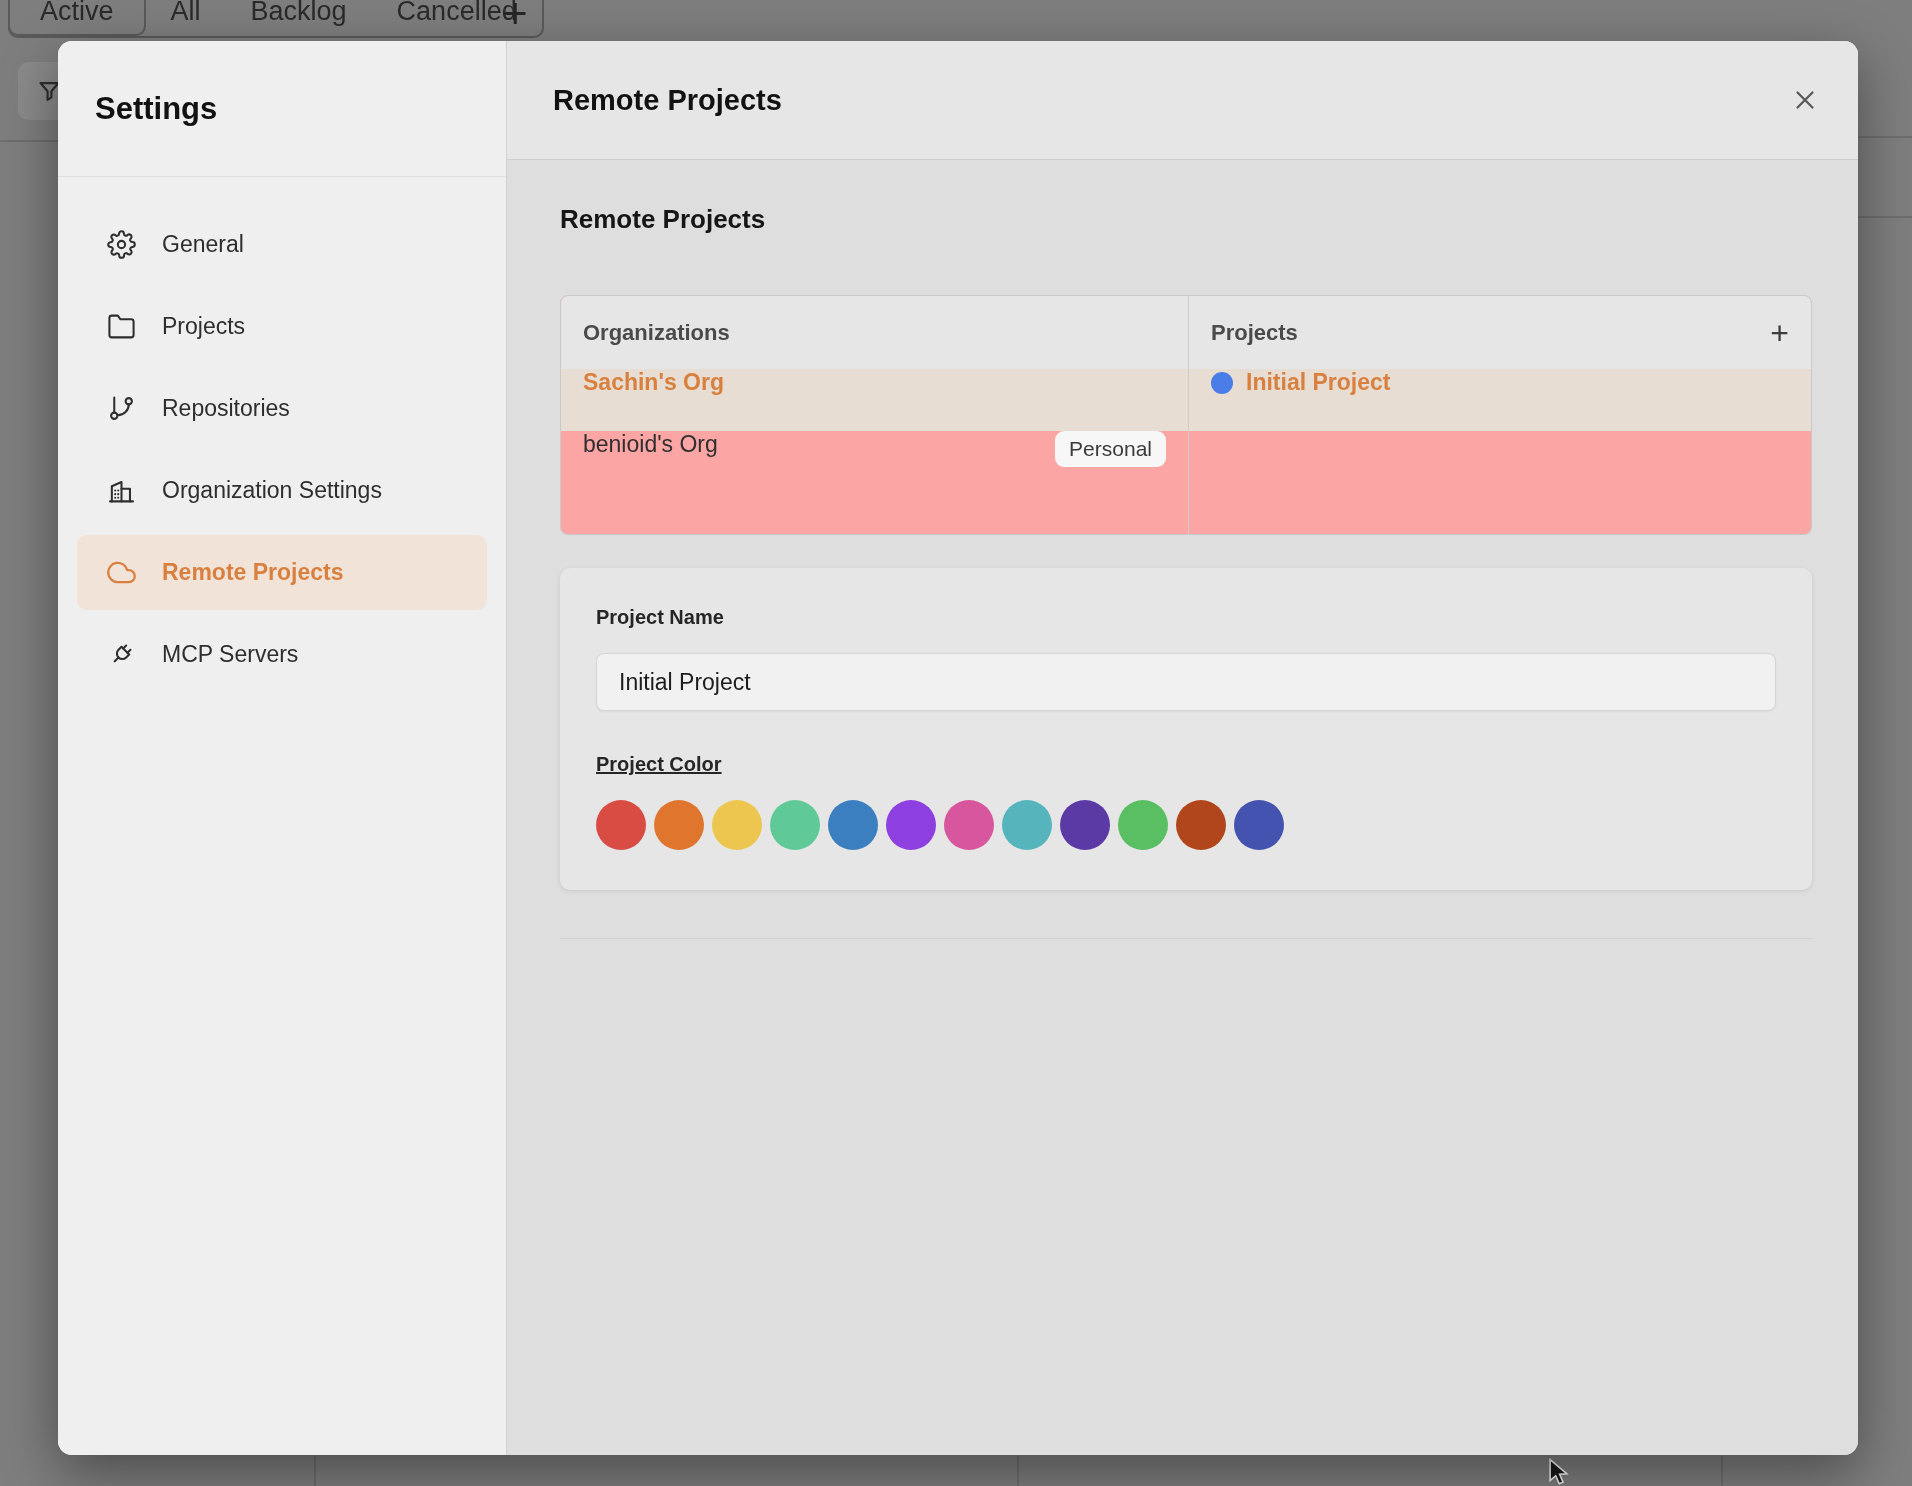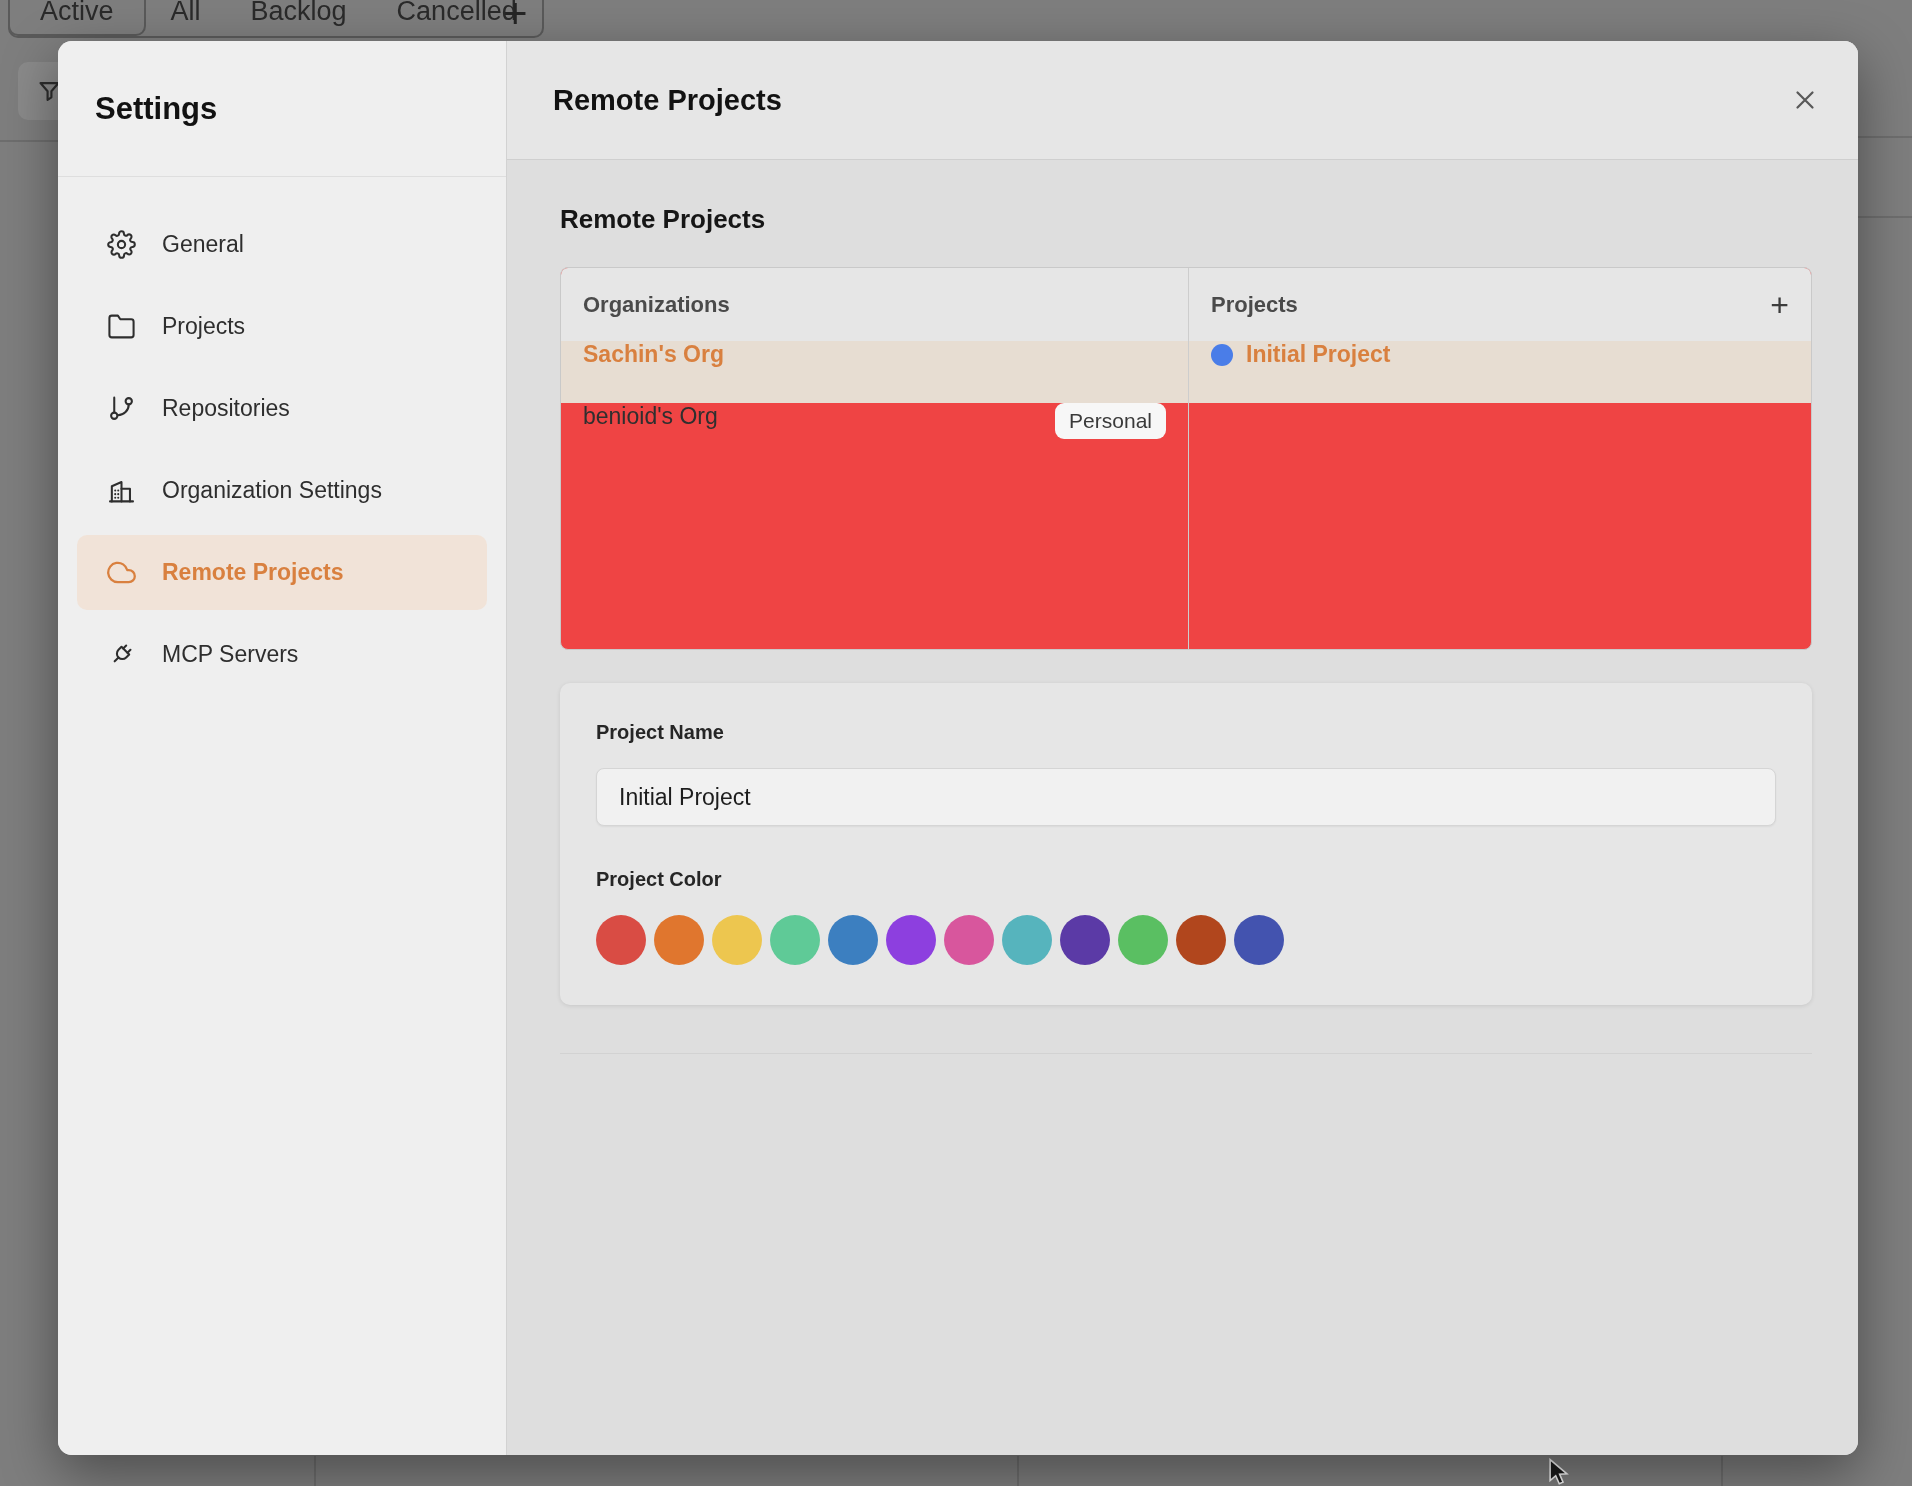--- a/index.html
+++ b/index.html
@@ -38,43 +38,43 @@
   .main-header { height:119px; flex:none; background:#e6e6e6; border-bottom:1px solid #cfcfcf;
                  display:flex; align-items:center; justify-content:space-between; padding:0 38px 0 46px; }
   .main-title { font-size:29px; font-weight:700; color:#121212; }
   .close-btn { width:44px; height:44px; display:flex; align-items:center; justify-content:center;
                color:#595959; cursor:pointer; background:none; border:none; }
   .content { flex:1; padding:44px 53px 0 53px; }
   .section-title { font-size:26px; font-weight:700; color:#161616; }
   .section-sub { margin-top:15px; font-size:22px; color:#6b6b6b; }
 
   
-  .orgtable { margin-top:32px; height:383px; border:1px solid #c9c9c9; border-radius:8px; overflow:hidden;
-              display:grid; grid-template-columns:628px 1fr; background:#ef4444; }
+  .orgtable { margin-top:60px; height:240px; border:1px solid #c9c9c9; border-radius:8px; overflow:hidden;
+              display:grid; grid-template-columns:628px 1fr; background:#fca5a5; }
   .col { display:flex; flex-direction:column; }
   .col.left { border-right:1px solid #cdcdcd; }
   .col-header { height:73px; flex:none; display:flex; align-items:center; justify-content:space-between;
                 padding:0 22px; background:#e6e6e6; font-size:22px; font-weight:700; color:#4a4a4a; }
   .col-add { font-size:32px; font-weight:300; color:#3c3c3c; background:none; border:none; cursor:pointer; line-height:1; }
   .row { height:62px; flex:none; display:flex; align-items:flex-start; justify-content:space-between;
          padding:0 22px; font-size:23px; color:#2f2f2f; cursor:pointer; }
   .row.selected { background:#e7ddd2; }
   .row.selected .row-label { color:#d9803f; font-weight:700; }
   .badge { background:#f7f7f7; border-radius:9px; padding:6px 14px; font-size:21px; color:#3a3a3a; }
   .dot { width:22px; height:22px; border-radius:50%; margin-right:13px; flex:none; }
   .row-left { display:flex; align-items:center; }
 
   
   .panel { margin-top:33px; background:#e6e6e6; border-radius:10px; padding:38px 36px 40px 36px;
            box-shadow:0 1px 4px rgba(0,0,0,.10); }
   .field-label { font-size:20px; font-weight:700; color:#262626; }
   .name-input { margin-top:24px; width:1180px; max-width:100%; height:58px; background:#f1f1f1;
                 border:1px solid #d5d5d5; border-radius:8px; padding:0 22px; font-size:23px; color:#1d1d1d;
                 font-family:"Liberation Sans", sans-serif; box-shadow:0 1px 2px rgba(0,0,0,.06); }
-  .color-label { margin-top:42px; }
+  .color-label { margin-top:42px;text-decoration:underline; }
   .swatches { margin-top:24px; display:flex; gap:8px; }
   .swatch { width:50px; height:50px; border-radius:50%; cursor:pointer; flex:none; }
 
   .divider { margin-top:48px; border-top:1px solid #d2d2d2; }
 </style>
 </head>
 <body>
 
 <div class="backdrop">
   <div class="tabgroup">

